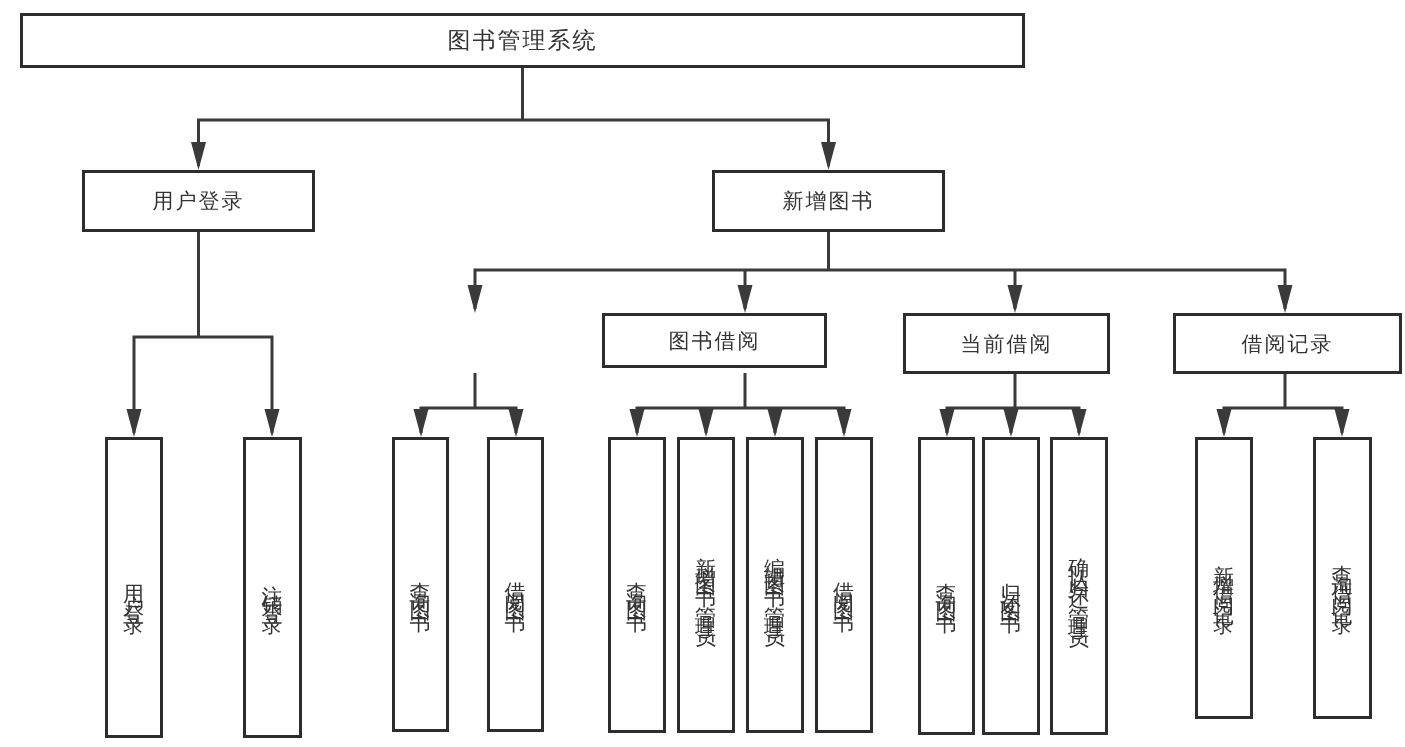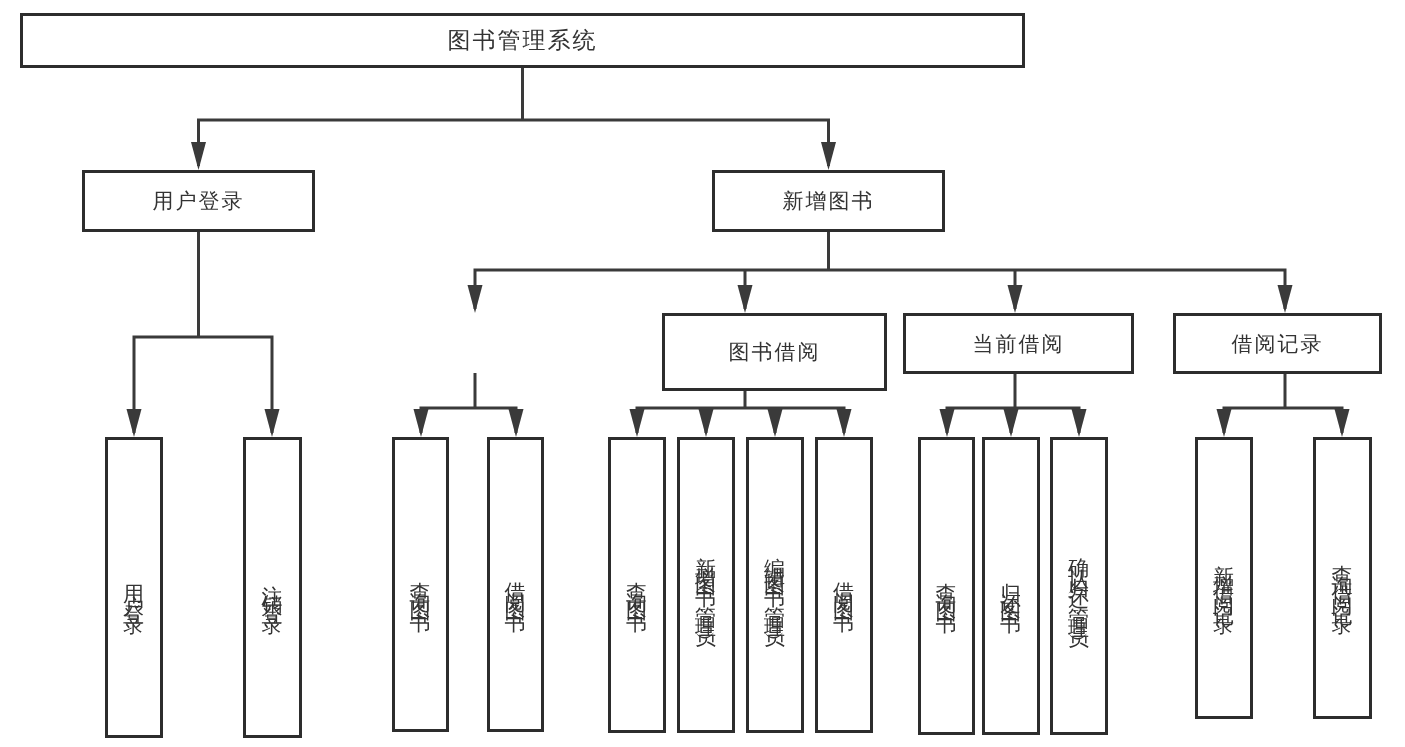--- a/index.html
+++ b/index.html
@@ -103,27 +103,27 @@
     <span>图书管理系统</span>
   </div>
 
   <div class="node h" style="left:82px;top:170px;width:233px;height:62px">
     <span>用户登录</span>
   </div>
   <div class="node h" style="left:712px;top:170px;width:233px;height:62px">
     <span>新增图书</span>
   </div>
 
-  <div class="node h" style="left:662px;top:313px;width:225px;height:78px">
+  <div class="node h" style="left:602px;top:313px;width:225px;height:55px">
     <span>图书借阅</span>
   </div>
-  <div class="node h" style="left:903px;top:313px;width:231px;height:61px">
+  <div class="node h" style="left:903px;top:313px;width:207px;height:61px">
     <span>当前借阅</span>
   </div>
-  <div class="node h" style="left:1173px;top:313px;width:209px;height:61px">
+  <div class="node h" style="left:1173px;top:313px;width:229px;height:61px">
     <span>借阅记录</span>
   </div>
 
   <div class="node v" style="left:105px;top:437px;width:58px;height:301px">
     <span>用户登录</span>
   </div>
   <div class="node v" style="left:243px;top:437px;width:59px;height:301px">
     <span>注销登录</span>
   </div>
 

